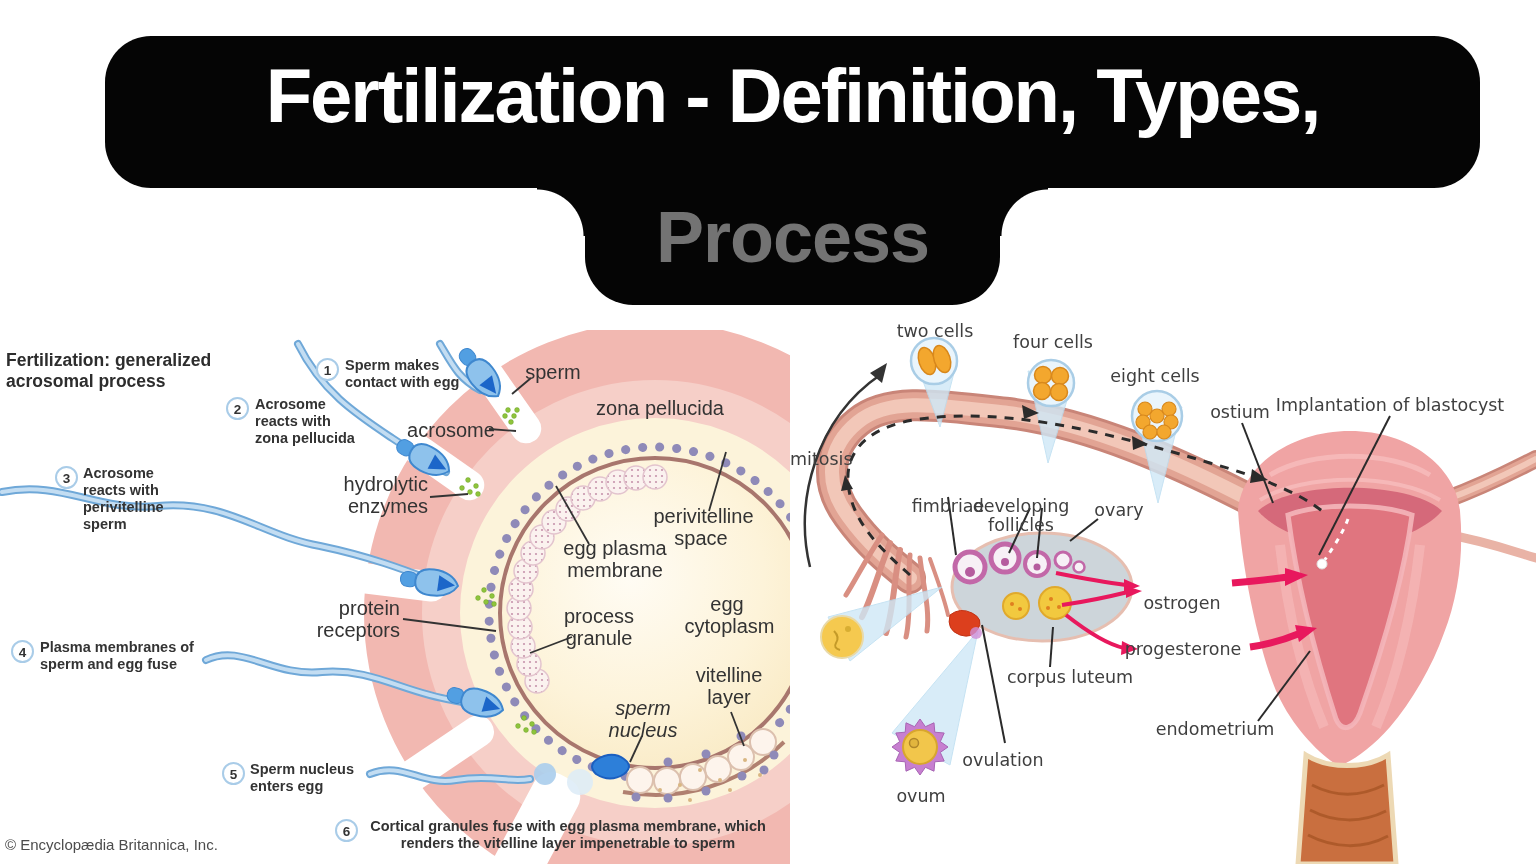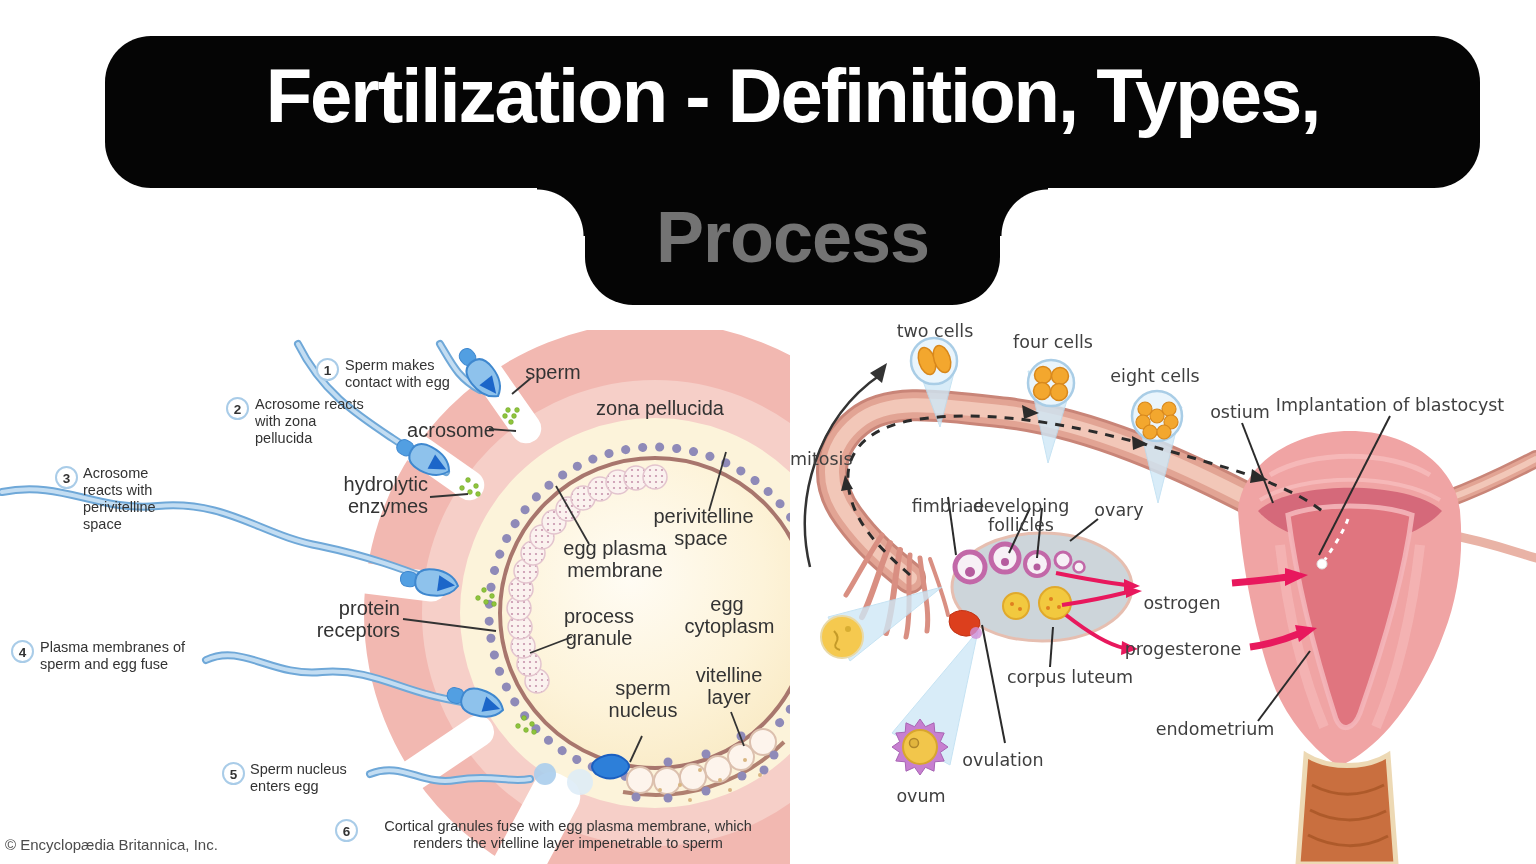--- a/index.html
+++ b/index.html
@@ -19,21 +19,21 @@
   .title-line2{position:absolute;left:585px;top:196px;width:415px;text-align:center;
                color:#737373;font-size:72px;font-weight:bold;letter-spacing:-1px;}
   
   #left-diagram{position:absolute;left:0;top:330px;width:790px;height:534px;}
   #left-diagram svg{position:absolute;left:0;top:0;}
   .lheading{position:absolute;left:6px;top:20px;width:228px;font-size:17.5px;font-weight:bold;
             color:#2d2d2d;line-height:1.18;}
   .step-num{position:absolute;width:23px;height:23px;border-radius:50%;background:#fff;
             border:2.5px solid #a9cce8;color:#333;font-size:13.5px;font-weight:bold;
             text-align:center;line-height:22px;box-sizing:border-box;}
-  .step-text{position:absolute;font-size:14.5px;font-weight:normal;color:#333;line-height:1.18;}
+  .step-text{position:absolute;font-size:14.5px;font-weight:bold;color:#333;line-height:1.18;}
   .llbl{position:absolute;transform:translate(-50%,-50%);font-size:20px;color:#333;
         text-align:center;line-height:1.12;white-space:normal;}
   .llbl-r{transform:translate(0,-50%);text-align:right;}
   .credit{position:absolute;left:5px;top:506px;font-size:15px;color:#4c4c4c;}
   
   #right-diagram{position:absolute;left:790px;top:315px;width:746px;height:549px;}
   #right-diagram svg{position:absolute;left:0;top:0;}
   .rlbl{position:absolute;transform:translate(-50%,-50%);font-family:"DejaVu Sans",sans-serif;
         font-size:17.5px;color:#3f3f3f;text-align:center;line-height:1.1;}
   .rlbl-left{transform:translate(0,-50%);text-align:left;}
@@ -208,45 +208,46 @@
         <line x1="430" y1="167" x2="468" y2="164"></line>
         <line x1="709" y1="181" x2="726" y2="122"></line>
         <line x1="589" y1="214" x2="556" y2="156"></line>
         <line x1="403" y1="289" x2="496" y2="301"></line>
         <line x1="572" y1="307" x2="530" y2="323"></line>
         <line x1="731" y1="382" x2="744" y2="416"></line>
         <line x1="642" y1="406" x2="630" y2="432"></line>
       </g>
     </svg>
 
+    <div class="lheading">Fertilization: generalized acrosomal process</div>
 
     <div class="step-num" style="left:316px;top:28px;">1</div>
     <div class="step-text" style="left:345px;top:27px;width:130px;">Sperm makes contact with egg</div>
     <div class="step-num" style="left:226px;top:67px;">2</div>
     <div class="step-text" style="left:255px;top:66px;width:112px;">Acrosome reacts with zona pellucida</div>
     <div class="step-num" style="left:55px;top:136px;">3</div>
-    <div class="step-text" style="left:83px;top:135px;width:95px;">Acrosome reacts with perivitelline space</div>
+    <div class="step-text" style="left:83px;top:135px;width:95px;">Acrosome reacts with perivitelline sperm</div>
     <div class="step-num" style="left:11px;top:310px;">4</div>
     <div class="step-text" style="left:40px;top:309px;width:180px;">Plasma membranes of sperm and egg fuse</div>
     <div class="step-num" style="left:222px;top:432px;">5</div>
     <div class="step-text" style="left:250px;top:431px;width:125px;">Sperm nucleus enters egg</div>
     <div class="step-num" style="left:335px;top:489px;">6</div>
     <div class="step-text" style="left:363px;top:488px;width:410px;text-align:center;">Cortical granules fuse with egg plasma membrane, which renders the vitelline layer impenetrable to sperm</div>
 
     <div class="llbl" style="left:553px;top:42px;">sperm</div>
     <div class="llbl" style="left:451px;top:100px;">acrosome</div>
     <div class="llbl" style="left:660px;top:78px;">zona pellucida</div>
     <div class="llbl llbl-r" style="left:342px;top:165px;width:86px;">hydrolytic enzymes</div>
     <div class="llbl" style="left:701px;top:197px;width:95px;">perivitelline space</div>
     <div class="llbl" style="left:615px;top:229px;width:105px;">egg plasma membrane</div>
     <div class="llbl llbl-r" style="left:250px;top:289px;width:150px;">protein receptors</div>
     <div class="llbl" style="left:599px;top:297px;width:75px;">process granule</div>
     <div class="llbl" style="left:727px;top:285px;width:85px;">egg cytoplasm</div>
     <div class="llbl" style="left:729px;top:356px;width:70px;">vitelline layer</div>
-    <div class="llbl" style="left:643px;top:369px;width:75px;">sperm nucleus</div>
+    <div class="llbl" style="left:643px;top:389px;width:75px;font-style:italic;">sperm nucleus</div>
 
     <div class="credit">© Encyclopædia Britannica, Inc.</div>
   </div>
 
   <div id="right-diagram">
     <svg width="746" height="549" viewBox="0 0 746 549">
 
       <g fill="none" stroke-linecap="round">
         <path d="M470,190 C390,148 300,108 218,98 C148,90 98,82 68,107 C38,131 33,167 58,201 C78,229 99,246 120,263" stroke="#c98578" stroke-width="32"></path>
         <path d="M470,190 C390,148 300,108 218,98 C148,90 98,82 68,107 C38,131 33,167 58,201 C78,229 99,246 120,263" stroke="#e2a494" stroke-width="26"></path>

